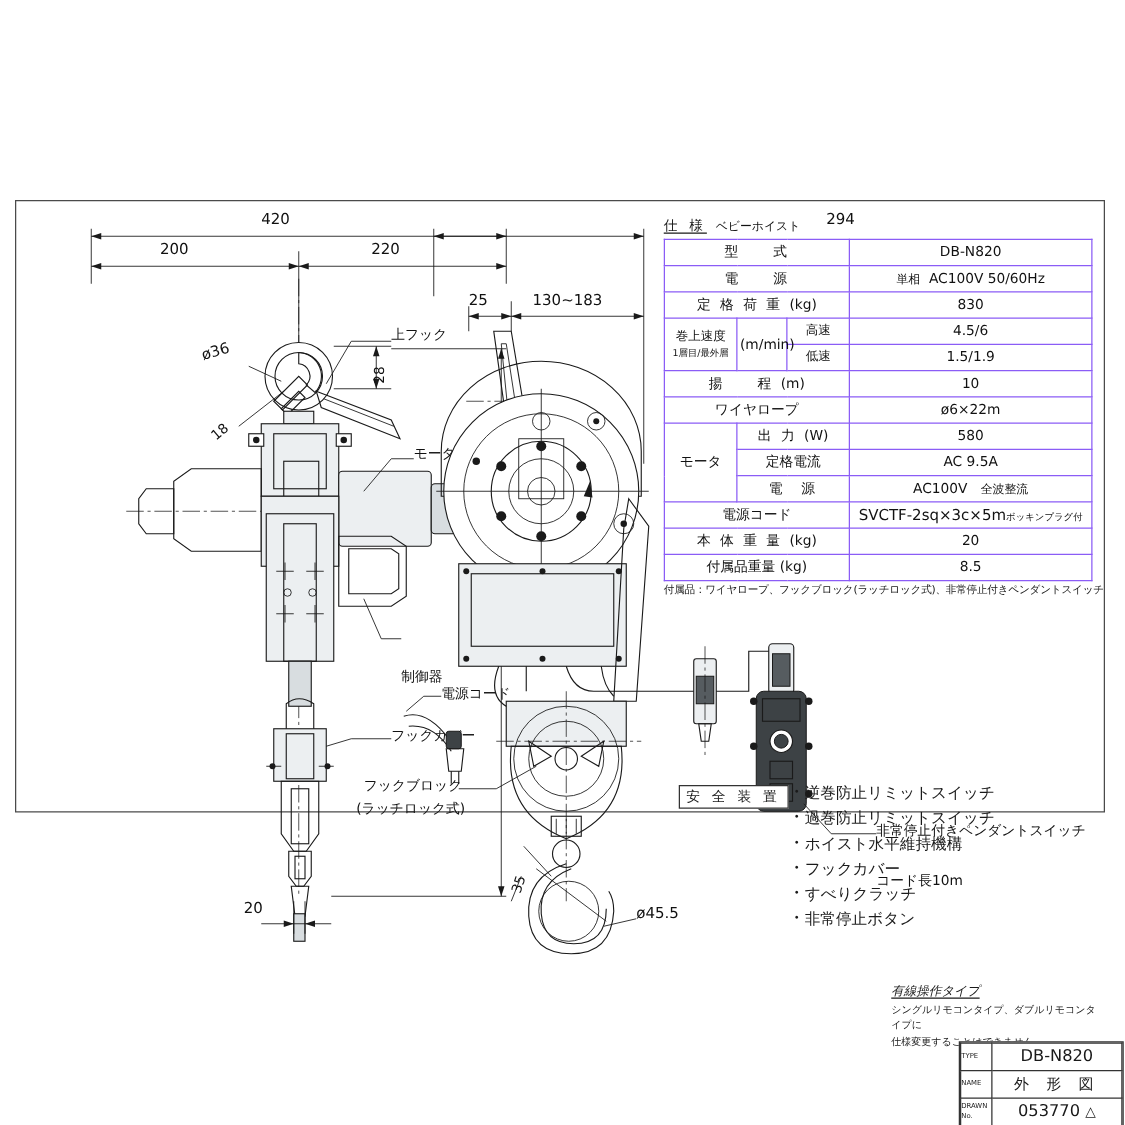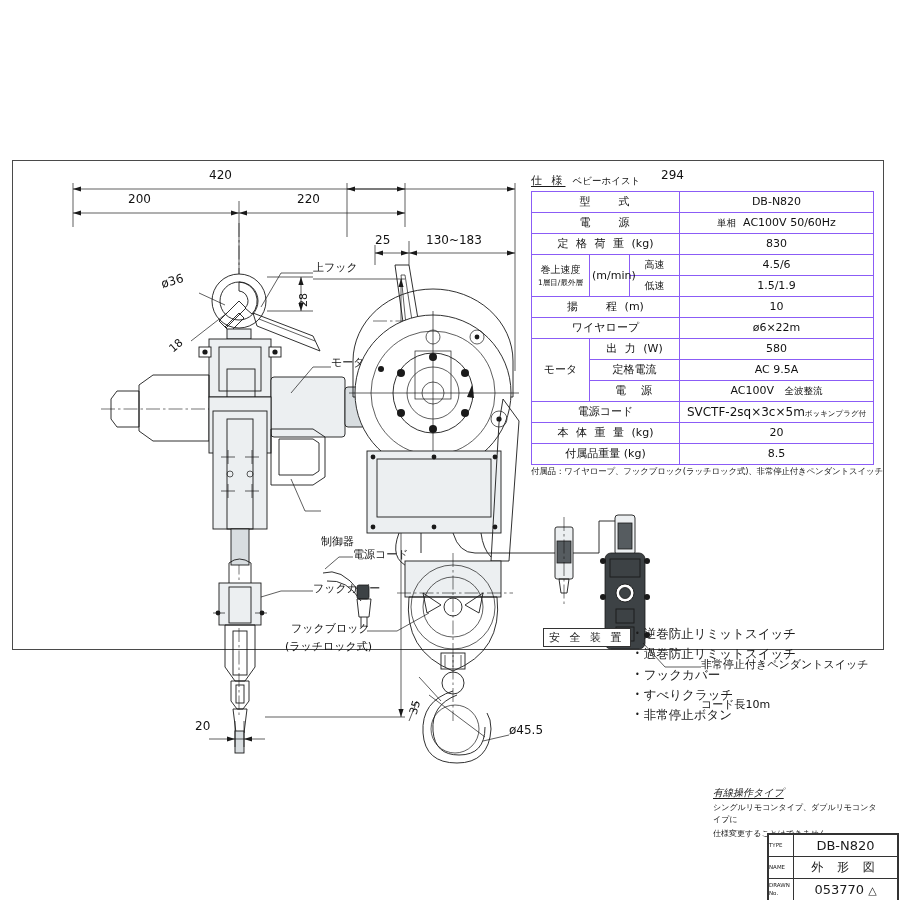--- a/index.html
+++ b/index.html
@@ -502,20 +502,21 @@
       </table>
 
     <div id="notes">付属品：ワイヤロープ、フックブロック(ラッチロック式)、非常停止付きペンダントスイッチ</div>
   </div>
 
   <div id="safety">
     <span id="safety-badge">安 全 装 置</span>
     <ul class="safelist">
       <li>逆巻防止リミットスイッチ</li>
       <li>過巻防止リミットスイッチ</li>
+      <li>ホイスト水平維持機構</li>
       <li>フックカバー</li>
       <li>すべりクラッチ</li>
       <li>非常停止ボタン</li>
     </ul>
   </div>
 
   <div id="wired">
     <div class="hd">有線操作タイプ</div>
     <div class="bd">シングルリモコンタイプ、ダブルリモコンタイプに</div>
     <div class="bd">仕様変更することはできません。</div>

